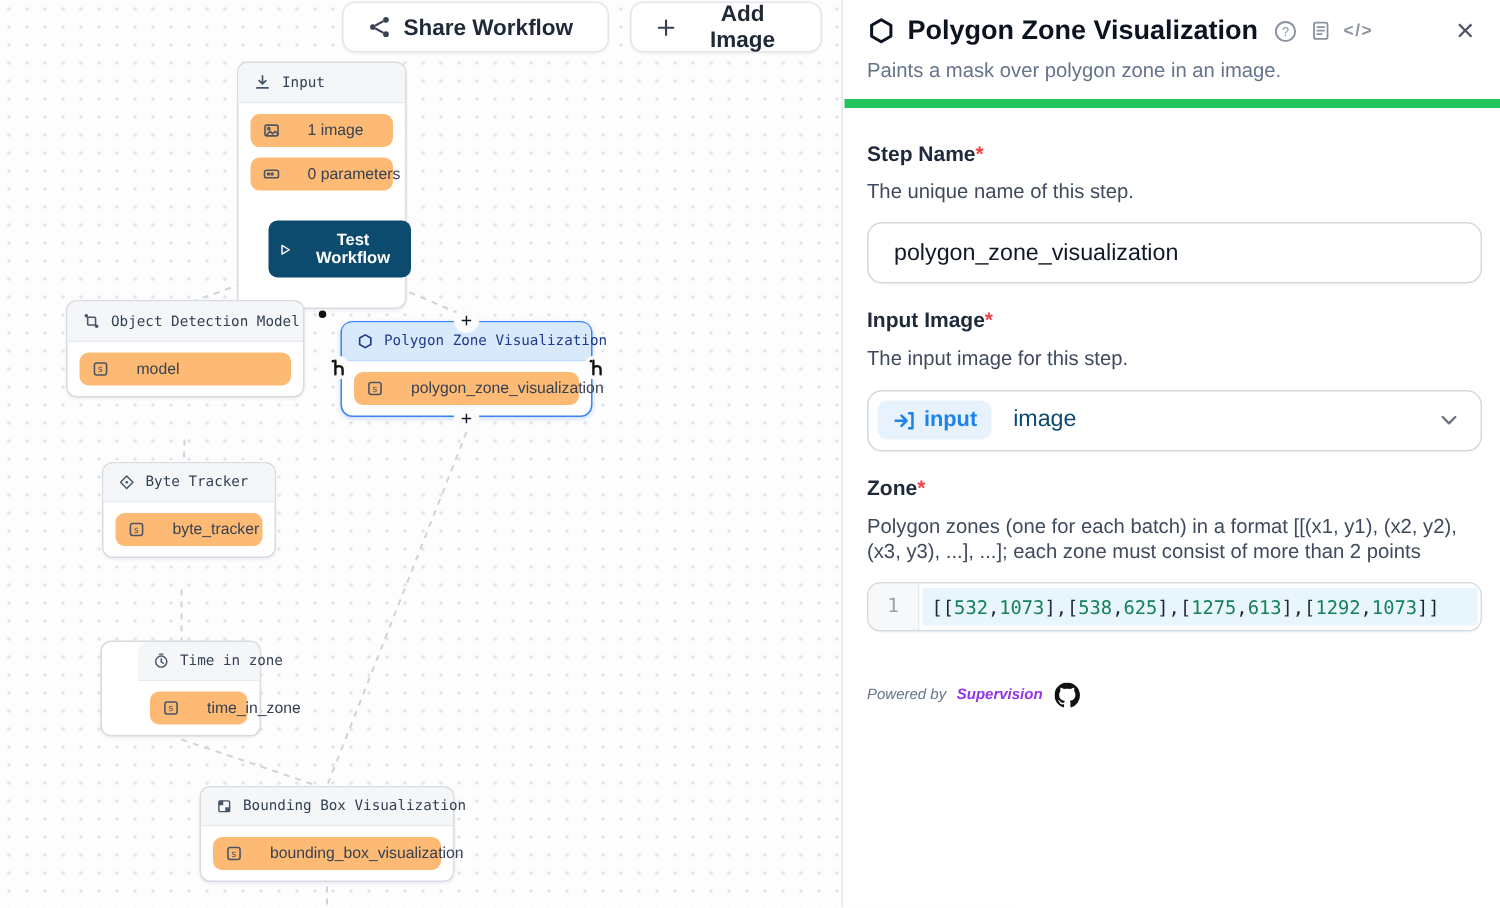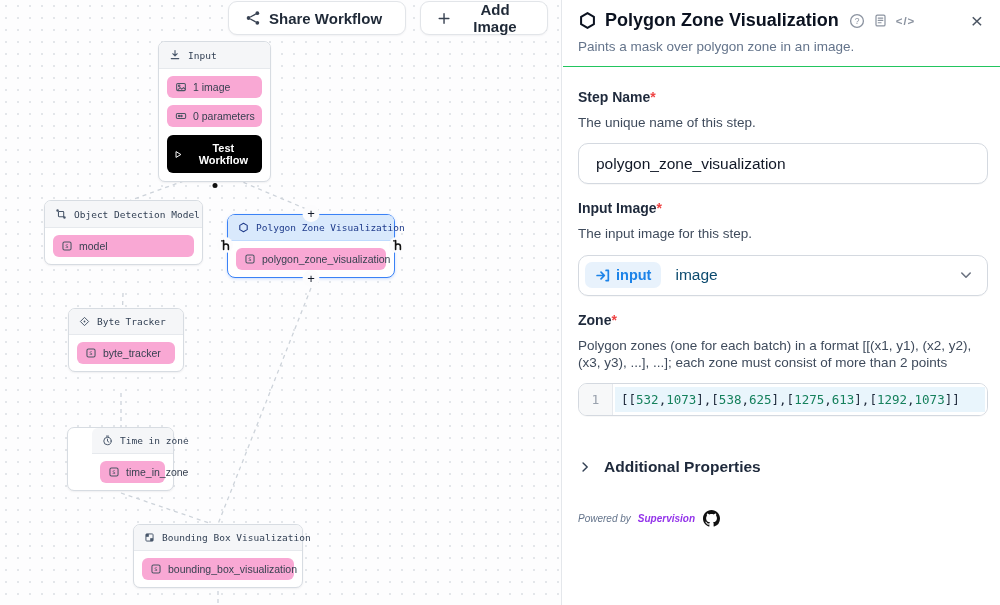--- a/index.html
+++ b/index.html
@@ -18,26 +18,26 @@
     background:#fff; border:1px solid #e2e5e9; border-radius:9px; padding:0 16px;
     font-size:15px; font-weight:700; color:#1f2937; box-shadow:0 1px 2px rgba(16,24,40,.05); cursor:pointer; }
   .toolbar-btn svg { color:#374151; }
 
   .node { position:absolute; background:#fff; border:1px solid #d7dce2; border-radius:7px;
     box-shadow:0 1px 2px rgba(16,24,40,.06); }
   .node-header { display:flex; align-items:center; gap:7px; padding:7px 10px;
     font-family:"DejaVu Sans Mono", monospace; font-size:9.5px; color:#334155;
     background:#f5f6f8; border-bottom:1px solid #e6e9ed; border-radius:6px 6px 0 0; white-space:nowrap; }
   .node-header svg { flex:0 0 auto; color:#475569; }
-  .node-row { display:flex; align-items:center; gap:6px; margin:7px 8px; padding:5px 8px;
-    background:#f9a8d4; border-radius:6px; font-size:10.5px; color:#374151; white-space:nowrap; }
+  .node-row { display:flex; align-items:center; gap:18px; margin:7px 8px; padding:5px 8px;
+    background:#fdba74; border-radius:6px; font-size:10.5px; color:#374151; white-space:nowrap; }
   .node-row svg { flex:0 0 auto; color:#4b5563; }
 
-  .test-btn { display:flex; align-items:center; justify-content:center; gap:8px; margin:8px;
-    background:#000000; color:#fff; border:none; border-radius:6px; padding:7px 6px;
+  .test-btn { display:flex; align-items:center; justify-content:center; gap:8px; margin:20px;
+    background:#0c4a6e; color:#fff; border:none; border-radius:6px; padding:7px 6px;
     font-size:11px; font-weight:700; cursor:pointer; }
   .out-dot { position:absolute; left:50%; bottom:-7px; width:5px; height:5px; background:#111;
     border-radius:50%; transform:translateX(-50%); }
 
   .node.selected { border:1.6px solid #3b82f6; border-radius:8px; box-shadow:0 1px 3px rgba(59,130,246,.25); }
   .node.selected .node-header { background:#d9e9fc; color:#1e3a8a; border-bottom:1px solid #bfdbfe; border-radius:6px 6px 0 0; }
   .node.selected .node-header svg { color:#1e3a8a; }
 
   .plus-badge { position:absolute; left:50%; transform:translateX(-50%); width:17px; height:17px;
     background:#fcfcfd; border-radius:50%; display:flex; align-items:center; justify-content:center;
@@ -47,21 +47,21 @@
     display:flex; align-items:center; justify-content:center; cursor:pointer; color:#111; }
   .handle-left { left:-11px; } .handle-right { right:-11px; }
 
   
   #panel { position:absolute; left:563px; top:0; width:437px; height:605px; background:#fff; }
   .panel-head { display:flex; align-items:center; padding:10px 15px 6px 15px; gap:8px; }
   .panel-title { font-size:18px; font-weight:700; color:#0b1220; margin-right:2px; white-space:nowrap; }
   .head-icon { color:#8b93a0; display:flex; align-items:center; cursor:pointer; }
   .code-glyph { font-size:11.5px; color:#8b93a0; font-weight:600; letter-spacing:1px; cursor:pointer; }
   .close-x { margin-left:auto; font-size:21px; color:#4b5563; cursor:pointer; line-height:1; padding:0 2px; }
-  .panel-desc { padding:2px 15px 12px 15px; font-size:13.5px; color:#64748b; border-bottom:1px solid #22c55e; }
+  .panel-desc { padding:2px 15px 12px 15px; font-size:13.5px; color:#64748b; border-bottom:6px solid #22c55e; }
 
   .panel-body { padding:6px 12px 0 15px; }
   .field-label { margin-top:16px; font-size:14px; font-weight:700; color:#1e293b; }
   .req { color:#ef4444; font-weight:700; }
   .field-help { margin-top:9px; font-size:13.5px; color:#3f4b5c; line-height:1.28; max-width:406px; }
 
   .text-input { margin-top:12px; width:410px; height:41px; border:1px solid #d4d9e0; border-radius:10px;
     padding:0 17px; font-size:15.5px; color:#111827; font-family:"Liberation Sans", sans-serif;
     background:#fff; outline:none; box-shadow:0 1px 1px rgba(16,24,40,.03); }
 
@@ -338,26 +338,20 @@
               <span class="tok-punct">],[</span>
               <span class="tok-num">1292</span>
               <span class="tok-punct">,</span>
               <span class="tok-num">1073</span>
               <span class="tok-punct">]]</span>
             </div>
         </div>
       </div>
 
       
-      <div class="add-props">
-        <svg width="14" height="14" viewBox="0 0 16 16" stroke="currentColor" stroke-width="1.7" fill="none" stroke-linecap="round" stroke-linejoin="round">
-          <path d="M5.8 3.5L10.5 8l-4.7 4.5"></path>
-        </svg>
-        <span class="add-props-label">Additional Properties</span>
-      </div>
 
       
       <div class="powered">
         <span>Powered by</span>
         <span class="supervision-link">Supervision</span>
         <span class="gh">
           <svg width="17" height="17" viewBox="0 0 16 16" fill="currentColor">
             <path d="M8 0C3.58 0 0 3.58 0 8c0 3.54 2.29 6.53 5.47 7.59.4.07.55-.17.55-.38 0-.19-.01-.82-.01-1.49-2.01.37-2.53-.49-2.69-.94-.09-.23-.48-.94-.82-1.13-.28-.15-.68-.52-.01-.53.63-.01 1.08.58 1.23.82.72 1.21 1.87.87 2.33.66.07-.52.28-.87.51-1.07-1.78-.2-3.64-.89-3.64-3.95 0-.87.31-1.59.82-2.15-.08-.2-.36-1.02.08-2.12 0 0 .67-.21 2.2.82.64-.18 1.32-.27 2-.27s1.36.09 2 .27c1.53-1.04 2.2-.82 2.2-.82.44 1.1.16 1.92.08 2.12.51.56.82 1.27.82 2.15 0 3.07-1.87 3.75-3.65 3.95.29.25.54.73.54 1.48 0 1.07-.01 1.93-.01 2.2 0 .21.15.46.55.38A8.01 8.01 0 0016 8c0-4.42-3.58-8-8-8z"></path>
           </svg>
         </span>

